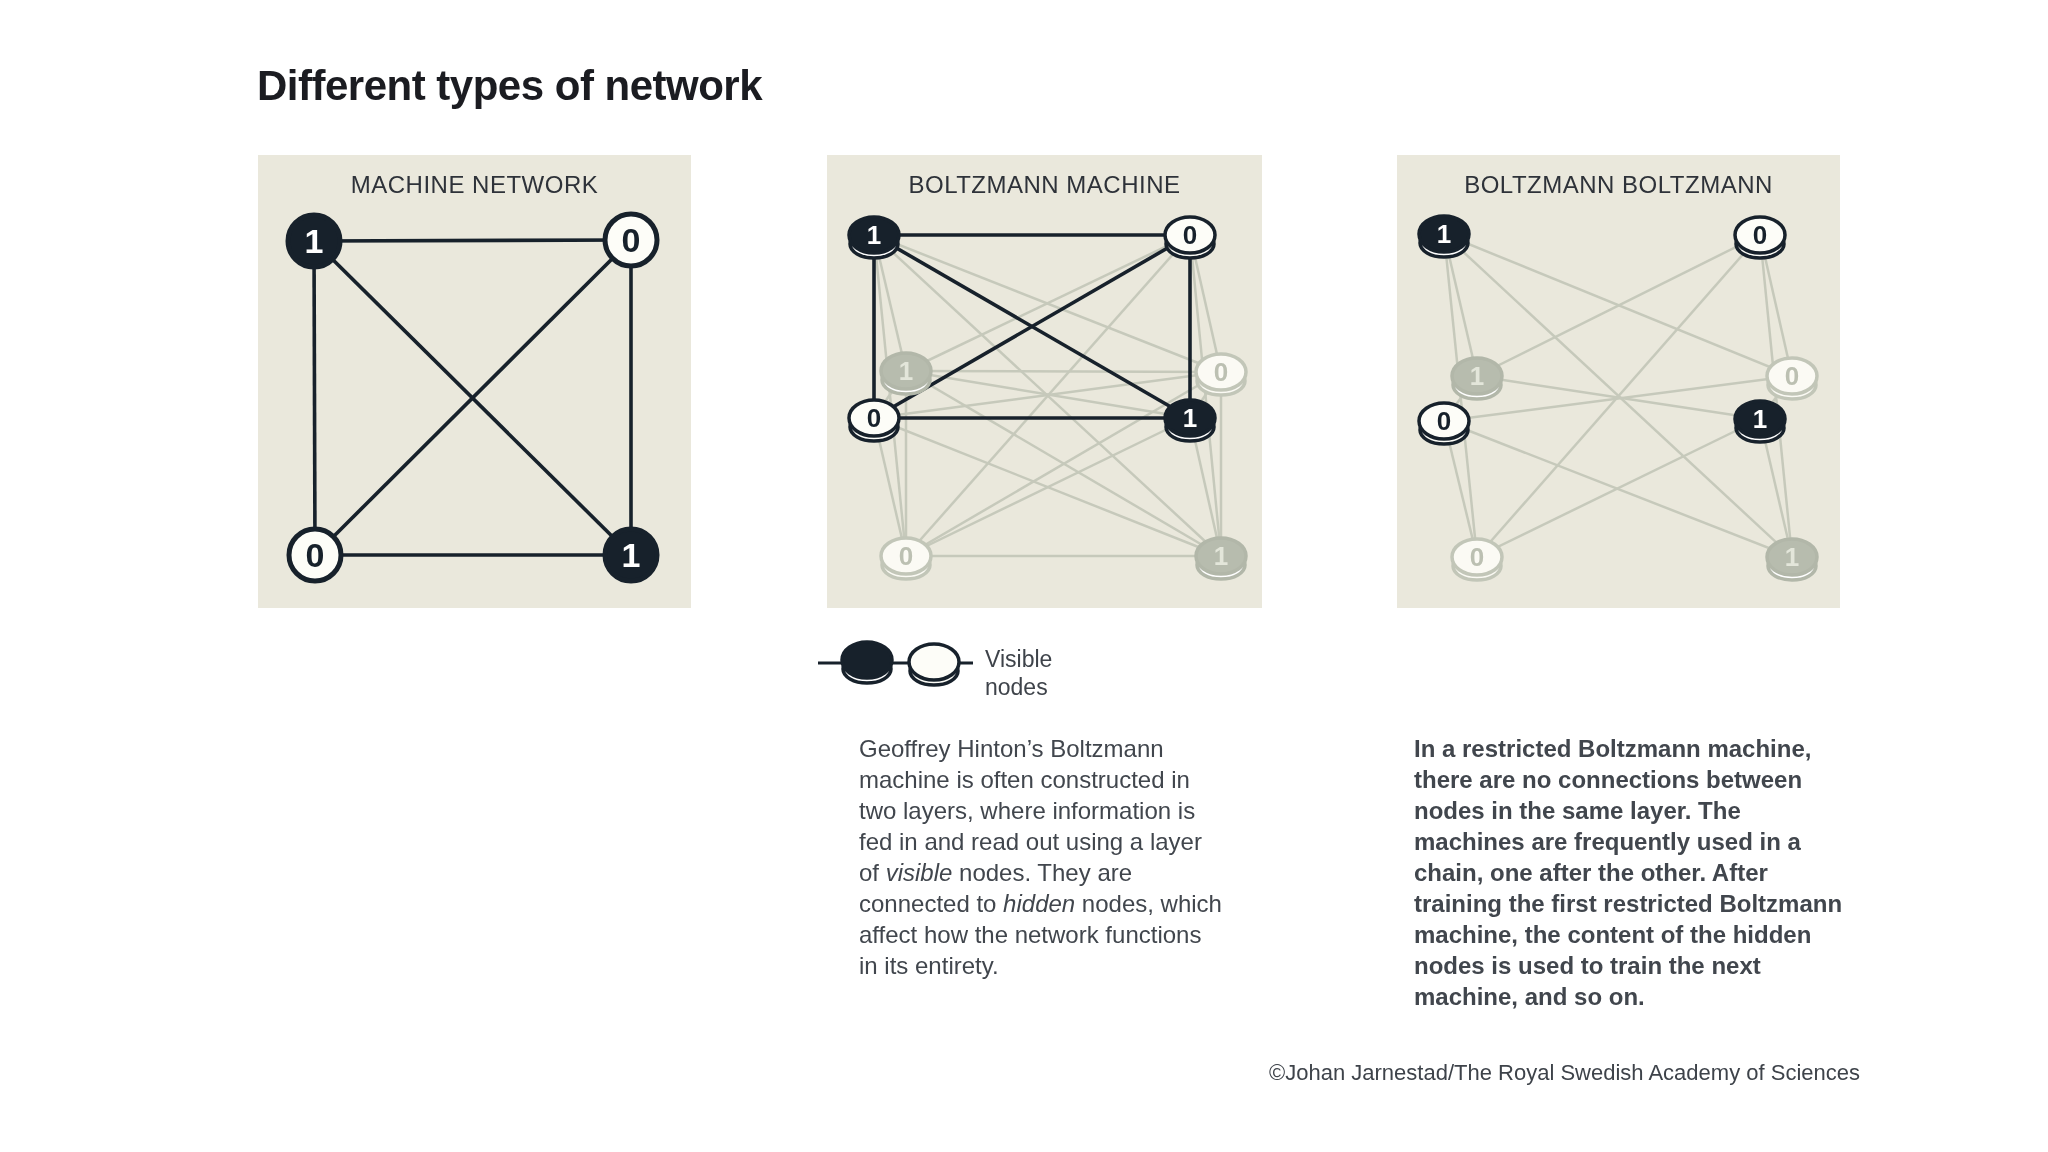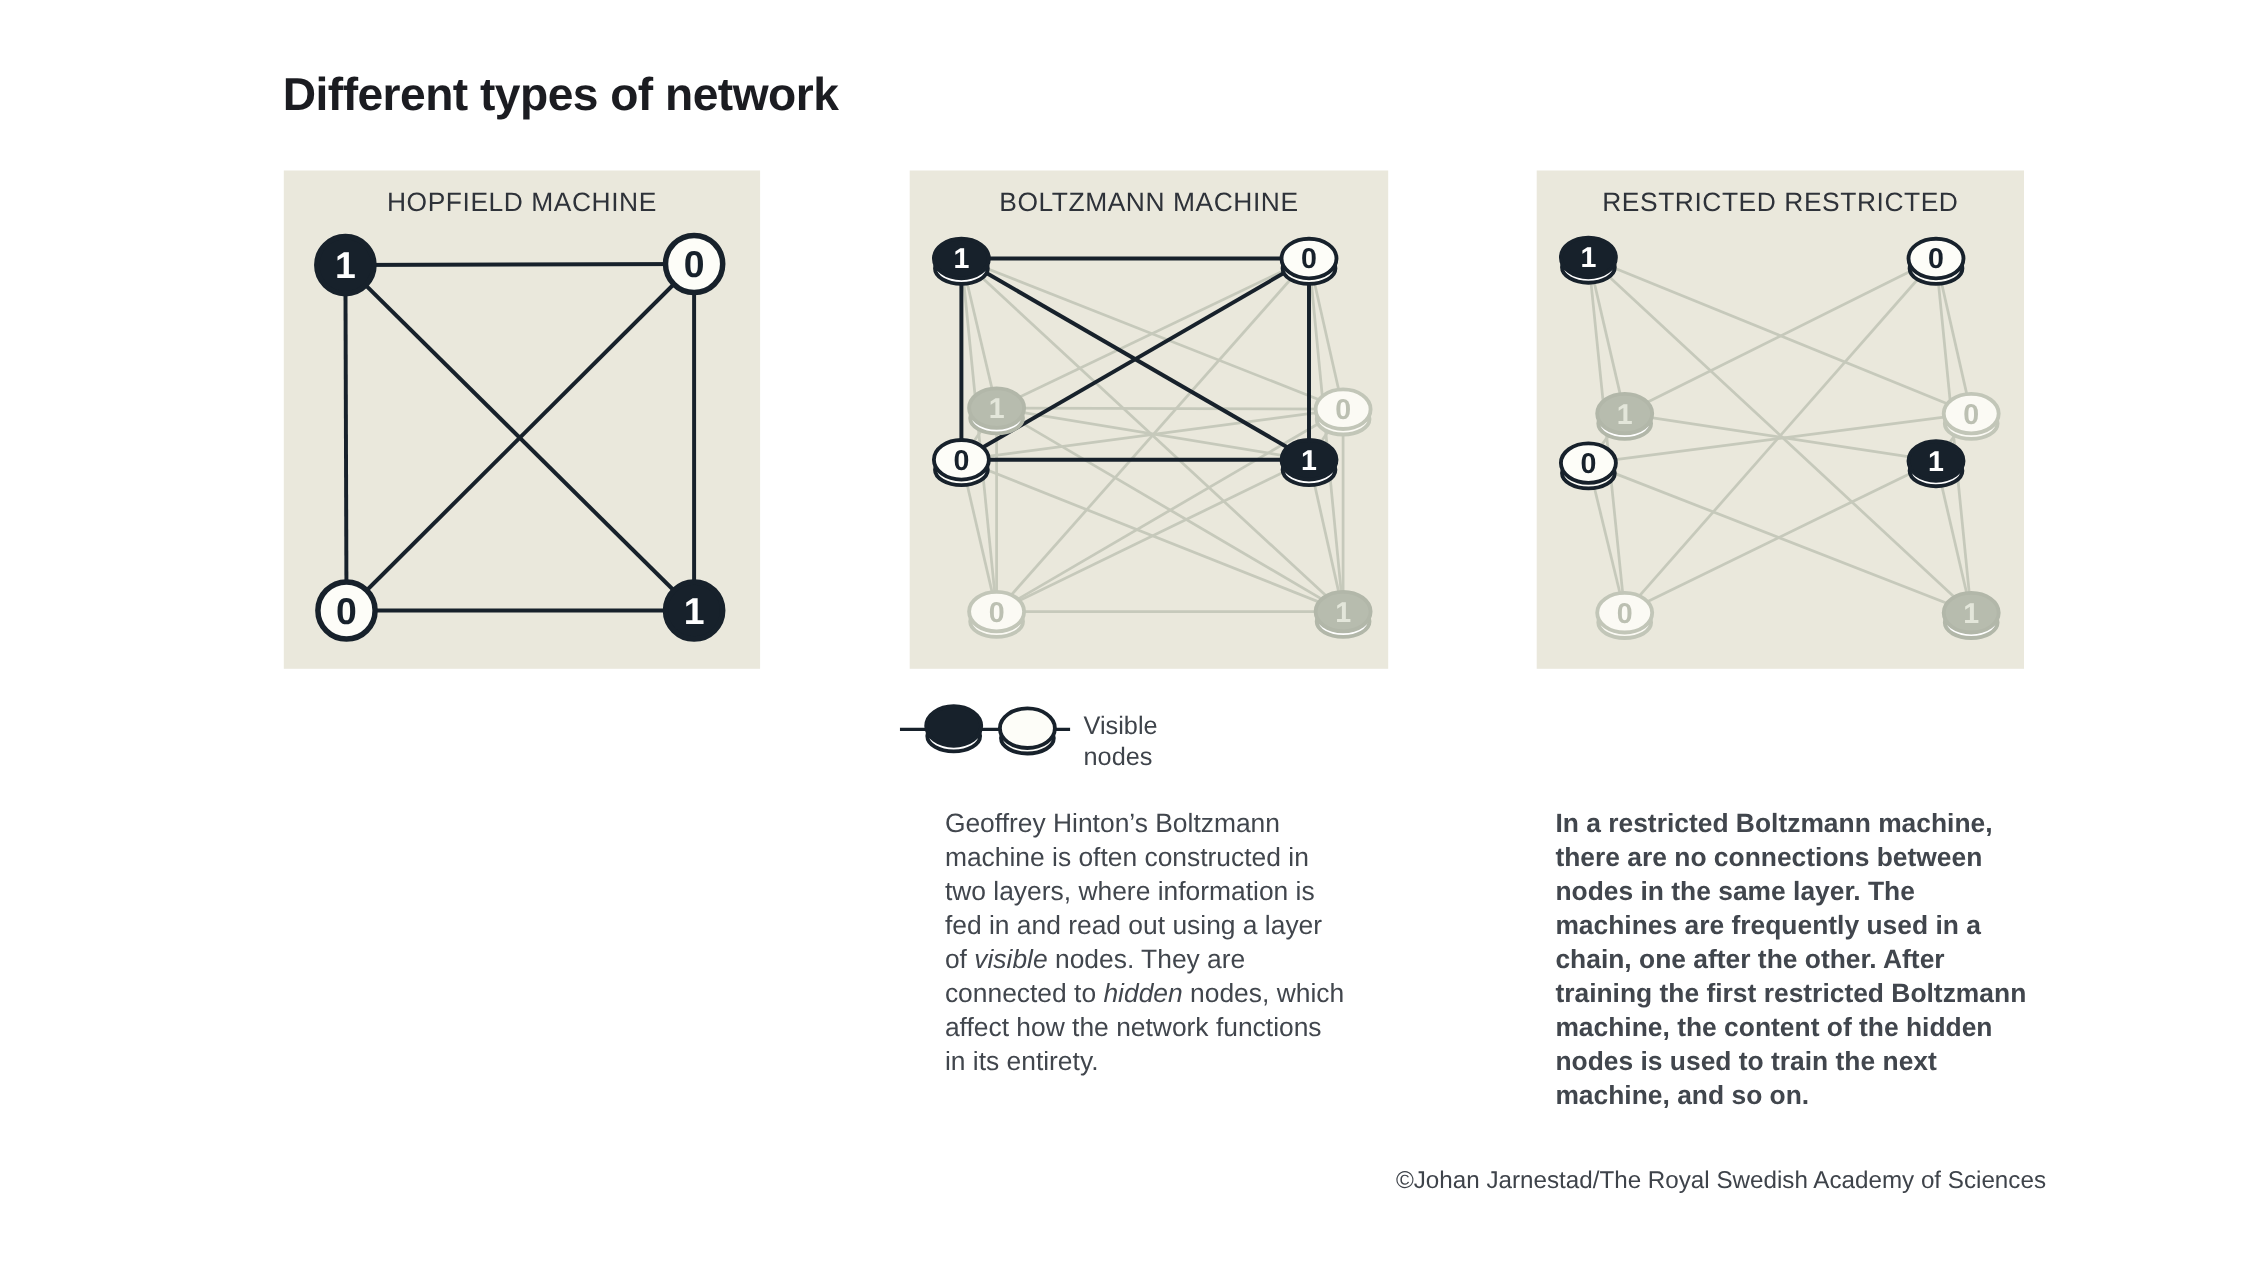--- a/index.html
+++ b/index.html
@@ -48,21 +48,21 @@
   }
 </style>
 </head>
 <body>
 
 <div id="page">
 
   <div class="main-title">Different types of network</div>
 
   <div class="panel panel-1">
-    <div class="panel-title">HOPFIELD MACHINE</div>
+    <div class="panel-title">MACHINE NETWORK</div>
     <svg class="net-svg" width="433" height="453" viewBox="0 0 433 453">
         <line x1="56" y1="86" x2="373" y2="85" stroke="#17212b" stroke-width="3.6"></line>
         <line x1="56" y1="86" x2="57" y2="400" stroke="#17212b" stroke-width="3.6"></line>
         <line x1="56" y1="86" x2="373" y2="400" stroke="#17212b" stroke-width="3.6"></line>
         <line x1="373" y1="85" x2="57" y2="400" stroke="#17212b" stroke-width="3.6"></line>
         <line x1="373" y1="85" x2="373" y2="400" stroke="#17212b" stroke-width="3.6"></line>
         <line x1="57" y1="400" x2="373" y2="400" stroke="#17212b" stroke-width="3.6"></line>
         <g>
           <circle cx="56" cy="86" r="26" fill="#17212b" stroke="#17212b" stroke-width="5"></circle>
           <text x="56" y="98" text-anchor="middle" font-size="34" fill="#ffffff">1</text>
@@ -150,21 +150,21 @@
         </g>
         <g>
           <ellipse cx="394" cy="410" rx="24" ry="14" fill="#ffffff" stroke="#b2b7a9" stroke-width="3.5"></ellipse>
           <ellipse cx="394" cy="401" rx="25" ry="18" fill="#b7bcae" stroke="#b2b7a9" stroke-width="3.5"></ellipse>
           <text x="394" y="410" text-anchor="middle" font-size="26" fill="#e3e6da">1</text>
         </g>
       </svg>
   </div>
 
   <div class="panel panel-3">
-    <div class="panel-title">RESTRICTED RESTRICTED</div>
+    <div class="panel-title">BOLTZMANN BOLTZMANN</div>
     <svg class="net-svg" width="443" height="453" viewBox="0 0 443 453">
         <line x1="47" y1="79" x2="80" y2="221" stroke="#c6c9bb" stroke-width="2.5"></line>
         <line x1="47" y1="79" x2="395" y2="221" stroke="#c6c9bb" stroke-width="2.5"></line>
         <line x1="47" y1="79" x2="80" y2="402" stroke="#c6c9bb" stroke-width="2.5"></line>
         <line x1="47" y1="79" x2="395" y2="402" stroke="#c6c9bb" stroke-width="2.5"></line>
         <line x1="363" y1="80" x2="80" y2="221" stroke="#c6c9bb" stroke-width="2.5"></line>
         <line x1="363" y1="80" x2="395" y2="221" stroke="#c6c9bb" stroke-width="2.5"></line>
         <line x1="363" y1="80" x2="80" y2="402" stroke="#c6c9bb" stroke-width="2.5"></line>
         <line x1="363" y1="80" x2="395" y2="402" stroke="#c6c9bb" stroke-width="2.5"></line>
         <line x1="47" y1="266" x2="80" y2="221" stroke="#c6c9bb" stroke-width="2.5"></line>

